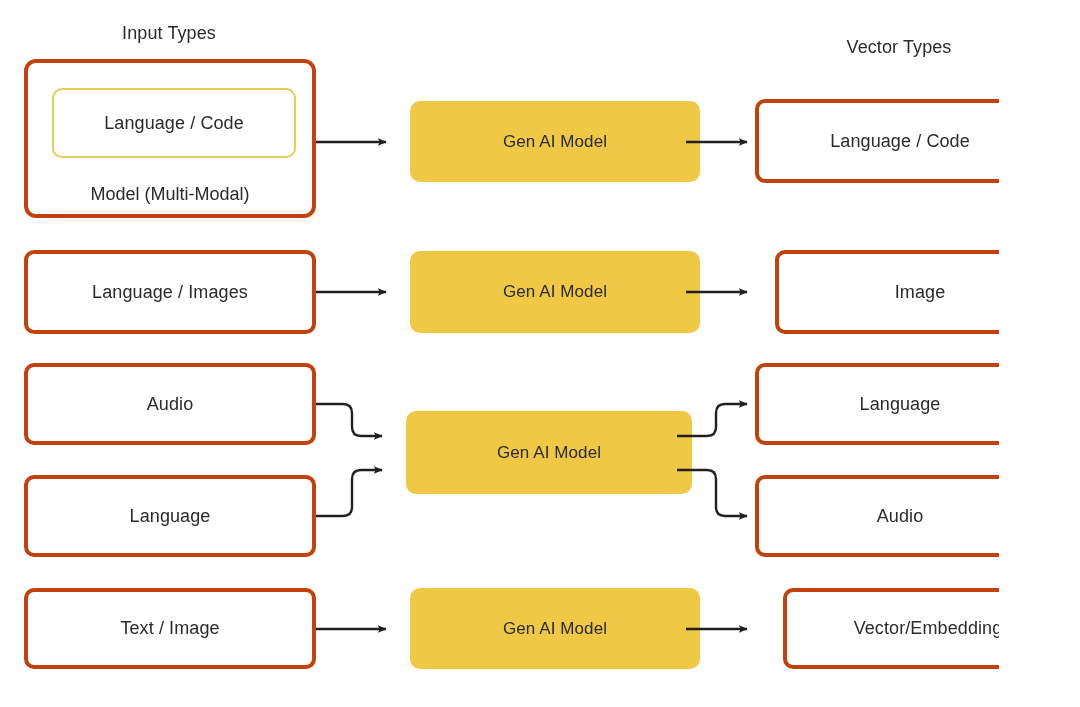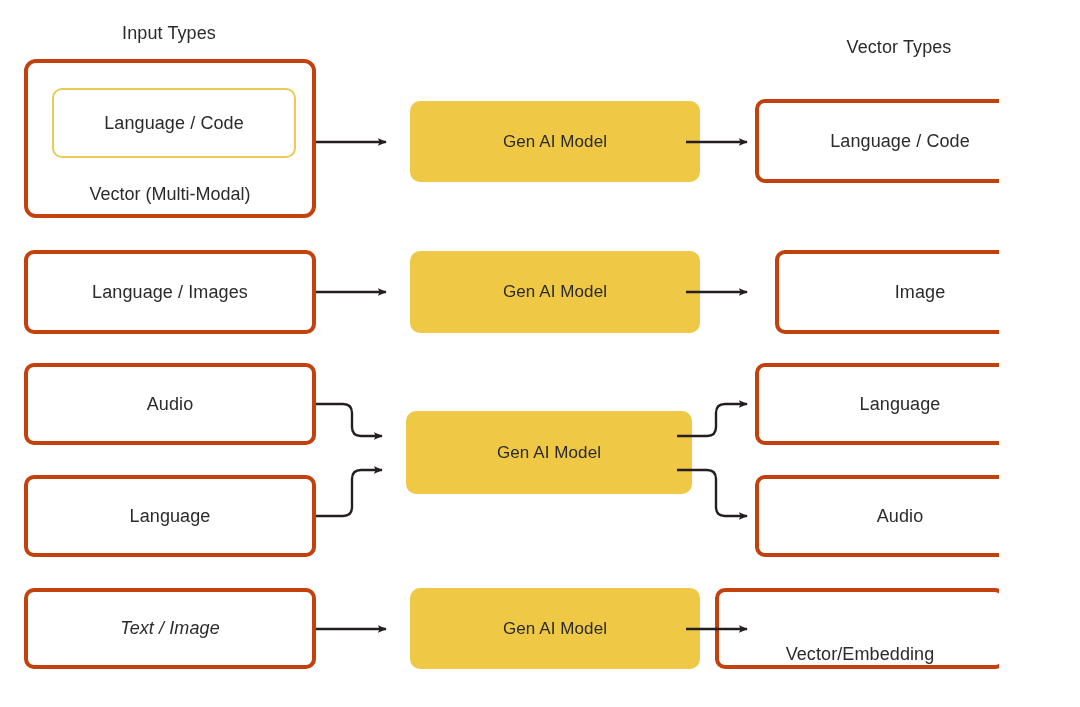--- a/index.html
+++ b/index.html
@@ -102,21 +102,21 @@
 
 <div id="canvas">
 
   <div class="col-header" style="left:169px; top:23px;">Input Types</div>
   <div class="col-header" style="left:899px; top:37px;">Vector Types</div>
 
   <div class="io-box group" style="left:24px; top:59px; width:292px; height:159px;">
     <div class="inner-box" style="left:24px; top:25px; width:244px; height:70px;">
       <span class="io-label">Language / Code</span>
     </div>
-    <div class="group-sublabel" style="left:0px; top:121px;">Vector (Multi-Modal)</div>
+    <div class="group-sublabel" style="left:0px; top:121px;">Model (Multi-Modal)</div>
   </div>
 
   <div class="model-box" style="left:395px; top:101px; width:290px; height:81px;">
     <span class="model-label">Gen AI Model</span>
   </div>
 
   <div class="io-box" style="left:755px; top:99px; width:290px; height:84px;">
     <span class="io-label">Language / Code</span>
   </div>
 
@@ -145,29 +145,29 @@
   </div>
 
   <div class="io-box" style="left:755px; top:363px; width:290px; height:82px;">
     <span class="io-label">Language</span>
   </div>
 
   <div class="io-box" style="left:755px; top:475px; width:290px; height:82px;">
     <span class="io-label">Audio</span>
   </div>
 
-  <div class="io-box" style="left:24px; top:588px; width:292px; height:81px;font-style:italic;">
+  <div class="io-box" style="left:24px; top:588px; width:292px; height:81px;">
     <span class="io-label">Text / Image</span>
   </div>
 
   <div class="model-box" style="left:395px; top:588px; width:290px; height:81px;">
     <span class="model-label">Gen AI Model</span>
   </div>
 
-  <div class="io-box" style="left:715px; top:588px; width:290px; height:81px;align-items:flex-end;">
+  <div class="io-box" style="left:783px; top:588px; width:290px; height:81px;">
     <span class="io-label">Vector/Embedding</span>
   </div>
 
   <svg id="connectors" viewBox="0 0 1080 707">
     <defs>
       <marker id="arrowhead" markerWidth="9" markerHeight="8" refX="8.2" refY="4" orient="auto" markerUnits="userSpaceOnUse">
         <path d="M0,0.2 L9,4 L0,7.8 L1.9,4 Z" fill="#231f20"></path>
       </marker>
     </defs>
 

